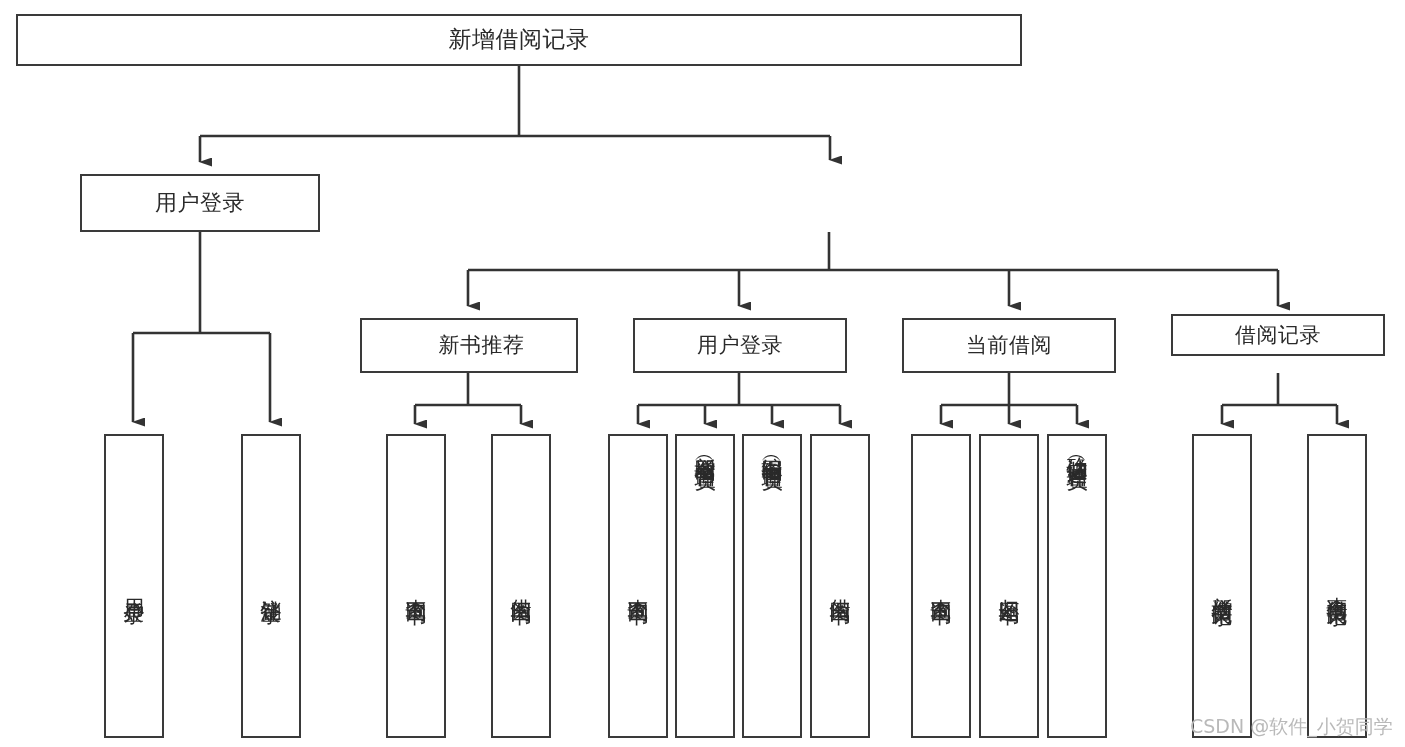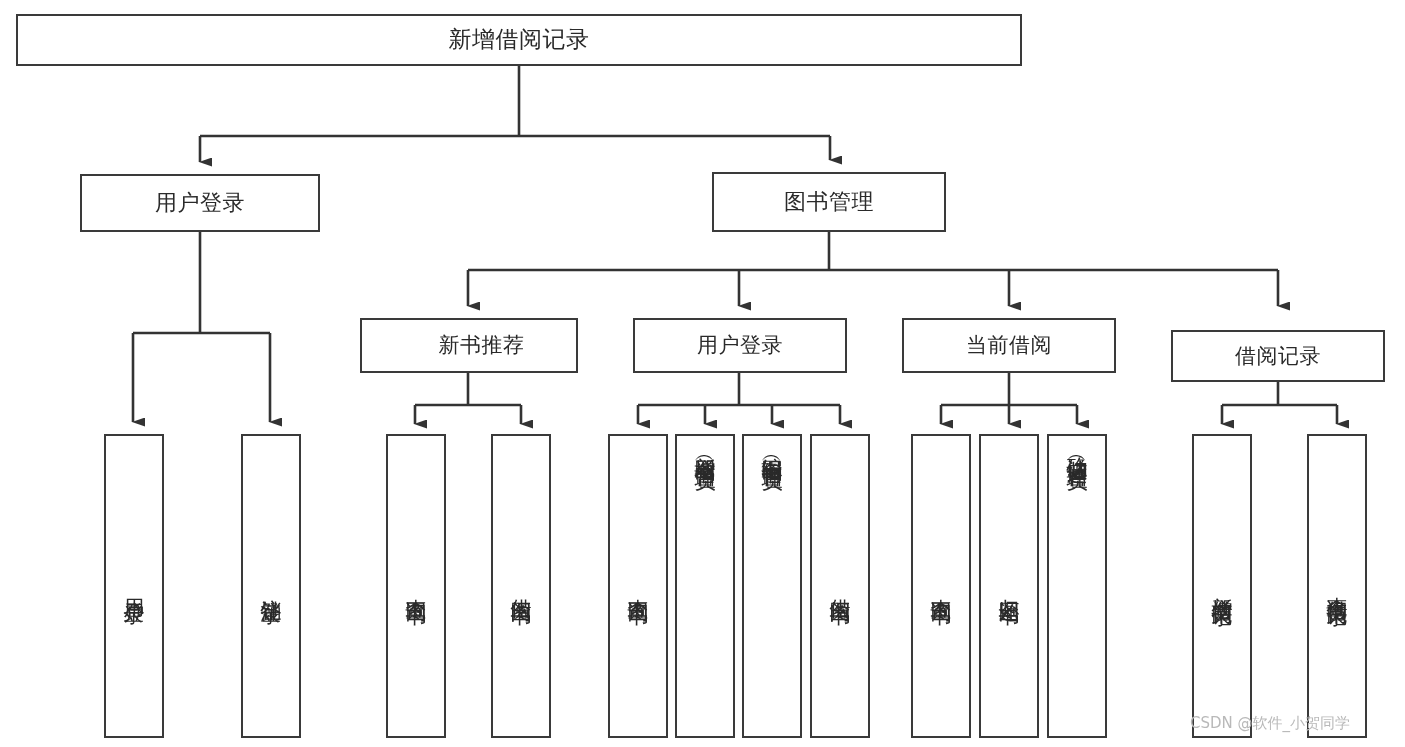--- a/index.html
+++ b/index.html
@@ -59,21 +59,21 @@
     letter-spacing: 2px;
     white-space: nowrap;
     height: auto;
     max-height: 292px;
   }
   .node-leaf.leaf-short { align-items: center; padding-top: 0; }
   #watermark {
     position: absolute;
     left: 1190px;
     top: 714px;
-    font-size: 15px;
+    font-size: 19px;
     color: #b9b9b9;
     white-space: nowrap;
     z-index: 9;
     font-family: "DejaVu Sans", "Liberation Sans", sans-serif;
   }
 </style>
 </head>
 <body>
 
 <div id="diagram-root">
@@ -129,37 +129,34 @@
   </svg>
 
   <div class="node node-root" style="left:16px; top:14px; width:1006px; height:52px;">
     <span class="node-label">新增借阅记录</span>
   </div>
 
   <div class="node node-l1" style="left:80px; top:174px; width:240px; height:58px;">
     <span class="node-label">用户登录</span>
   </div>
 
-  <div class="node node-l1" style="left:712px; top:172px; width:234px; height:60px;">
-    <span class="node-label">图书管理</span>
-  </div>
 
   <div class="node node-l2" style="left:360px; top:318px; width:218px; height:55px;padding-left:25px;">
     <span class="node-label">新书推荐</span>
   </div>
 
   <div class="node node-l2" style="left:633px; top:318px; width:214px; height:55px;">
     <span class="node-label">用户登录</span>
   </div>
 
   <div class="node node-l2" style="left:902px; top:318px; width:214px; height:55px;font-family:Liberation Serif, serif;">
     <span class="node-label">当前借阅</span>
   </div>
 
-  <div class="node node-l2" style="left:1171px; top:330px; width:214px; height:52px;">
+  <div class="node node-l2" style="left:1171px; top:314px; width:214px; height:42px;">
     <span class="node-label">借阅记录</span>
   </div>
 
   <div class="node node-leaf leaf-short" style="left:104px; top:434px; width:60px; height:304px;">
     <span class="node-label">用户登录</span>
   </div>
 
   <div class="node node-leaf leaf-short" style="left:241px; top:434px; width:60px; height:304px;">
     <span class="node-label">注销登录</span>
   </div>

